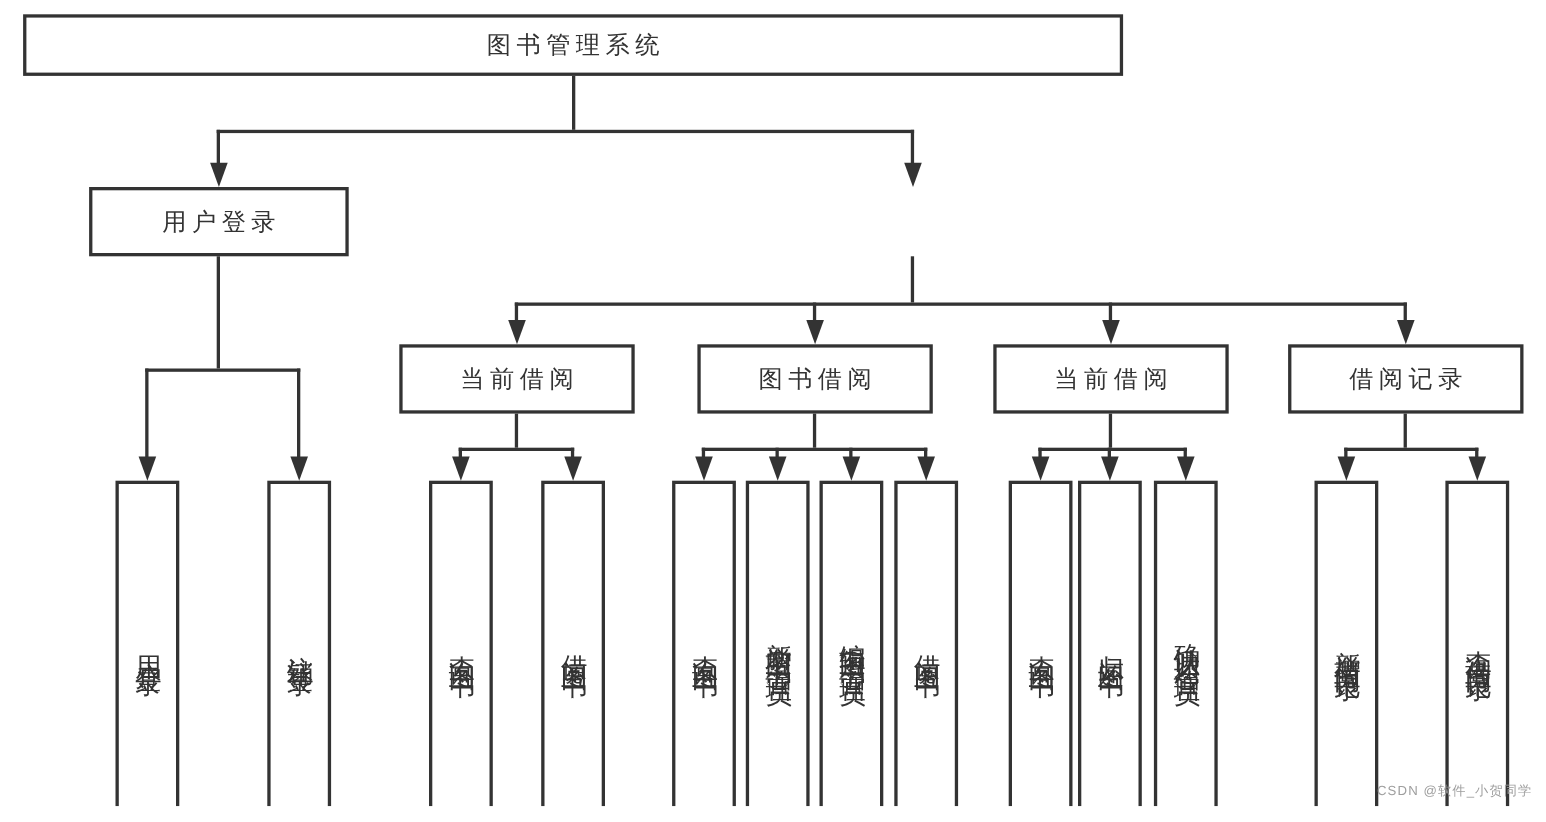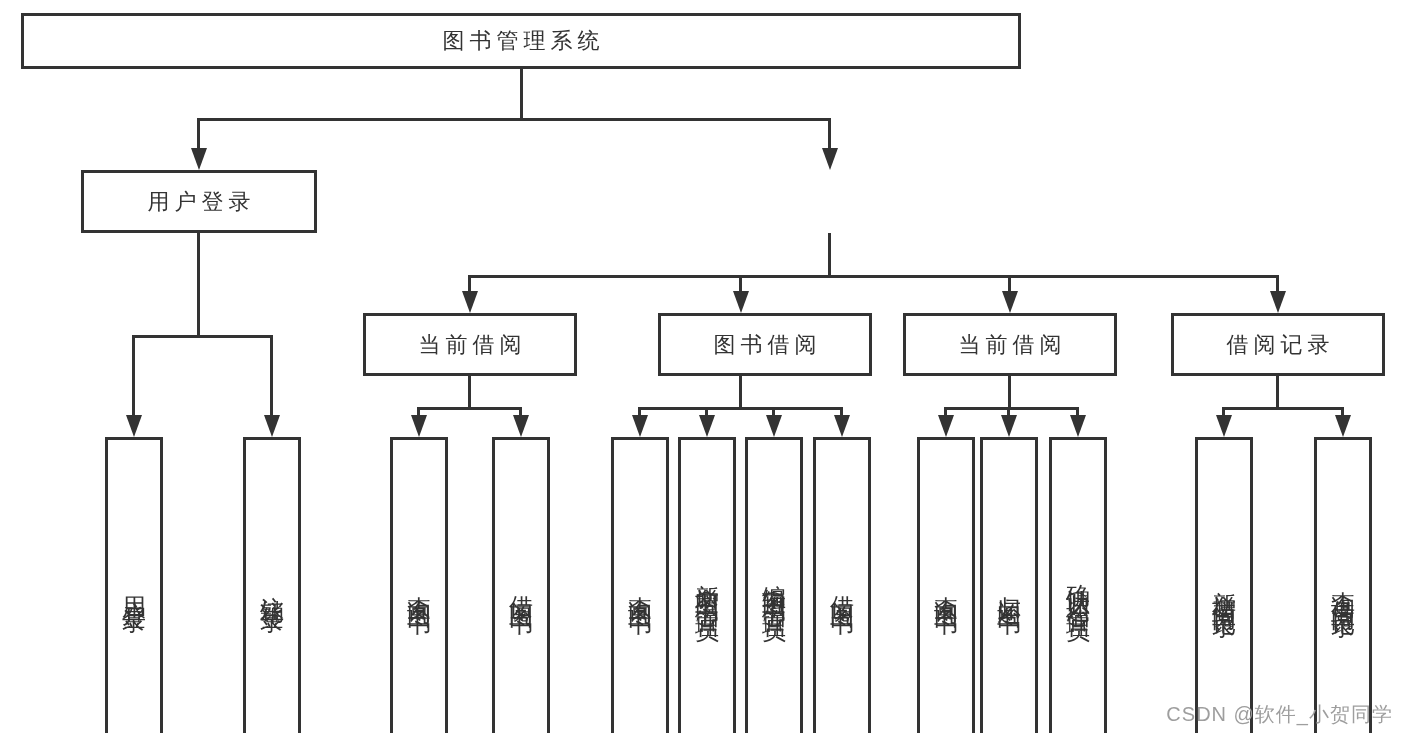--- a/index.html
+++ b/index.html
@@ -41,42 +41,42 @@
     position: absolute;
     width: 0; height: 0;
     border-left: 8px solid transparent;
     border-right: 8px solid transparent;
     border-top: 22px solid var(--line, #333333);
   }
   .watermark {
     position: absolute;
     right: 12px;
     bottom: 5px;
-    font-size: 20px;
+    font-size: 12px;
     letter-spacing: 1px;
     color: var(--watermark, #9e9e9e);
   }
 </style>
 </head>
 <body>
 
 <div class="stage">
 
   <div class="node" style="left:21px;top:13px;width:1000px;height:56px">
     <span class="lbl">图书管理系统</span>
   </div>
 
   <div class="node" style="left:81px;top:170px;width:236px;height:63px">
     <span class="lbl">用户登录</span>
   </div>
 
   <div class="node" style="left:363px;top:313px;width:214px;height:63px">
     <span class="lbl">当前借阅</span>
   </div>
-  <div class="node" style="left:658px;top:313px;width:214px;height:63px">
+  <div class="node" style="left:634px;top:313px;width:214px;height:63px">
     <span class="lbl">图书借阅</span>
   </div>
   <div class="node" style="left:1171px;top:313px;width:214px;height:63px">
     <span class="lbl">借阅记录</span>
   </div>
   <div class="node" style="left:903px;top:313px;width:214px;height:63px">
     <span class="lbl">当前借阅</span>
   </div>
 
   <div class="node" style="left:105px;top:437px;width:58px;height:300px">

